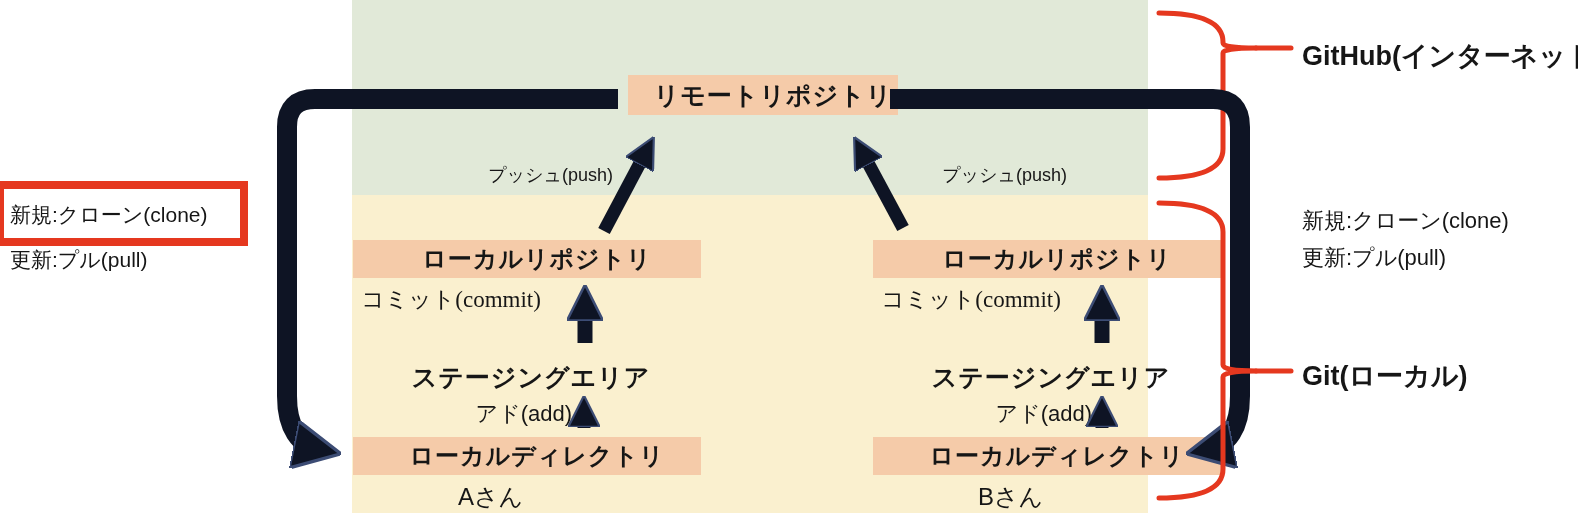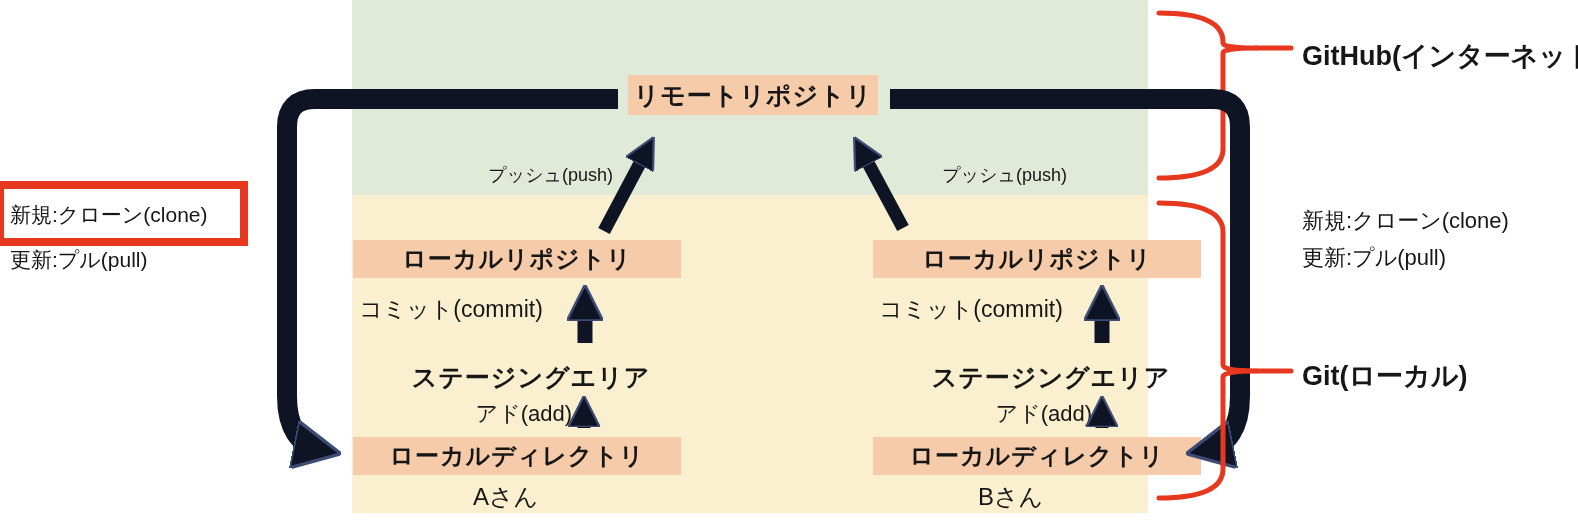--- a/index.html
+++ b/index.html
@@ -6,27 +6,27 @@
   #stage{
     position:relative;width:1578px;height:520px;background:#ffffff;overflow:hidden;
     font-family:"Liberation Sans","DejaVu Sans",sans-serif;color:#161616;
   }
   .abs{position:absolute;}
   .zone{position:absolute;}
   .zone-github{left:352px;top:0;width:796px;height:195px;background:#e1e9d8;}
   .zone-git{left:352px;top:195px;width:796px;height:318px;background:#faf0cf;}
   .node{
     position:absolute;background:#f5cba9;display:flex;align-items:center;justify-content:center;
-    font-weight:700;font-size:26px;letter-spacing:1px;white-space:nowrap;z-index:2;
+    font-weight:700;font-size:26px;letter-spacing:1px;white-space:nowrap;z-index:2;padding-left:20px;
   }
   .node-remote{left:628px;top:75px;width:250px;height:40px;font-size:25px;}
   .node-sm{width:328px;height:38px;font-size:24px;}
   .lbl{position:absolute;white-space:nowrap;z-index:2;}
   .lbl-push{font-size:18px;width:185px;text-align:right;top:163px;}
-  .lbl-commit{font-size:23px;width:222px;text-align:center;top:294px;}
+  .lbl-commit{font-size:23px;width:222px;text-align:center;top:284px;font-family:Liberation Serif, serif;}
   .lbl-add{font-size:22px;width:199px;text-align:right;top:399px;}
   .lbl-staging{font-size:25px;font-weight:700;width:240px;text-align:center;top:361px;letter-spacing:1px;font-family:Liberation Serif, serif;}
   .lbl-person{font-size:24px;width:275px;text-align:center;top:481px;}
   .note{font-size:21px;white-space:nowrap;z-index:2;}
   .note-r{font-size:22px;}
   .brace-label{font-size:27px;font-weight:700;white-space:nowrap;z-index:2;}
   .clone-frame{
     position:absolute;left:-4px;top:181px;width:252px;height:65px;
     border:8px solid #e5381f;box-sizing:border-box;z-index:1;background:#ffffff;
   }
@@ -51,21 +51,21 @@
   <div class="lbl lbl-push" style="left:428px;">プッシュ(push)</div>
   <div class="node node-sm" style="left:353px;top:240px;">
     <span>ローカルリポジトリ</span>
   </div>
   <div class="lbl lbl-commit" style="left:340px;">コミット(commit)</div>
   <div class="lbl lbl-staging" style="left:411px;">ステージングエリア</div>
   <div class="lbl lbl-add" style="left:373px;">アド(add)</div>
   <div class="node node-sm" style="left:353px;top:437px;">
     <span>ローカルディレクトリ</span>
   </div>
-  <div class="lbl lbl-person" style="left:353px;padding-left:15px;">Aさん</div>
+  <div class="lbl lbl-person" style="left:353px;">Aさん</div>
 
   <div class="lbl lbl-push" style="left:882px;">プッシュ(push)</div>
   <div class="node node-sm" style="left:873px;top:240px;">
     <span>ローカルリポジトリ</span>
   </div>
   <div class="lbl lbl-commit" style="left:860px;">コミット(commit)</div>
   <div class="lbl lbl-staging" style="left:931px;">ステージングエリア</div>
   <div class="lbl lbl-add" style="left:893px;">アド(add)</div>
   <div class="node node-sm" style="left:873px;top:437px;">
     <span>ローカルディレクトリ</span>

